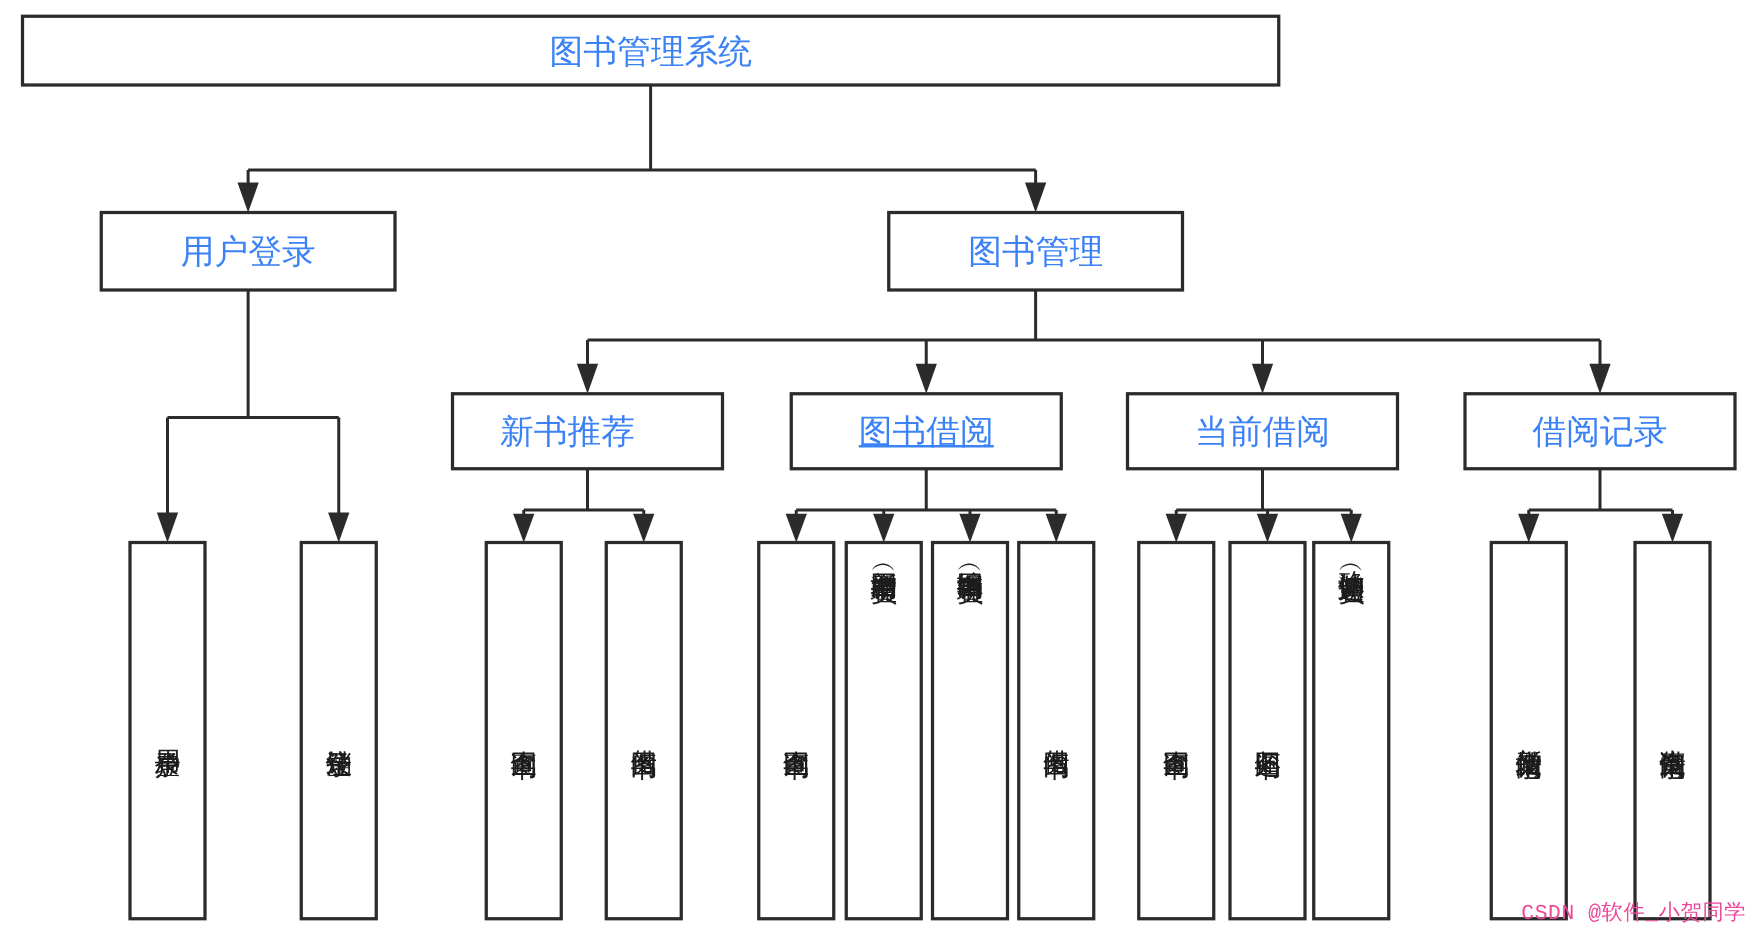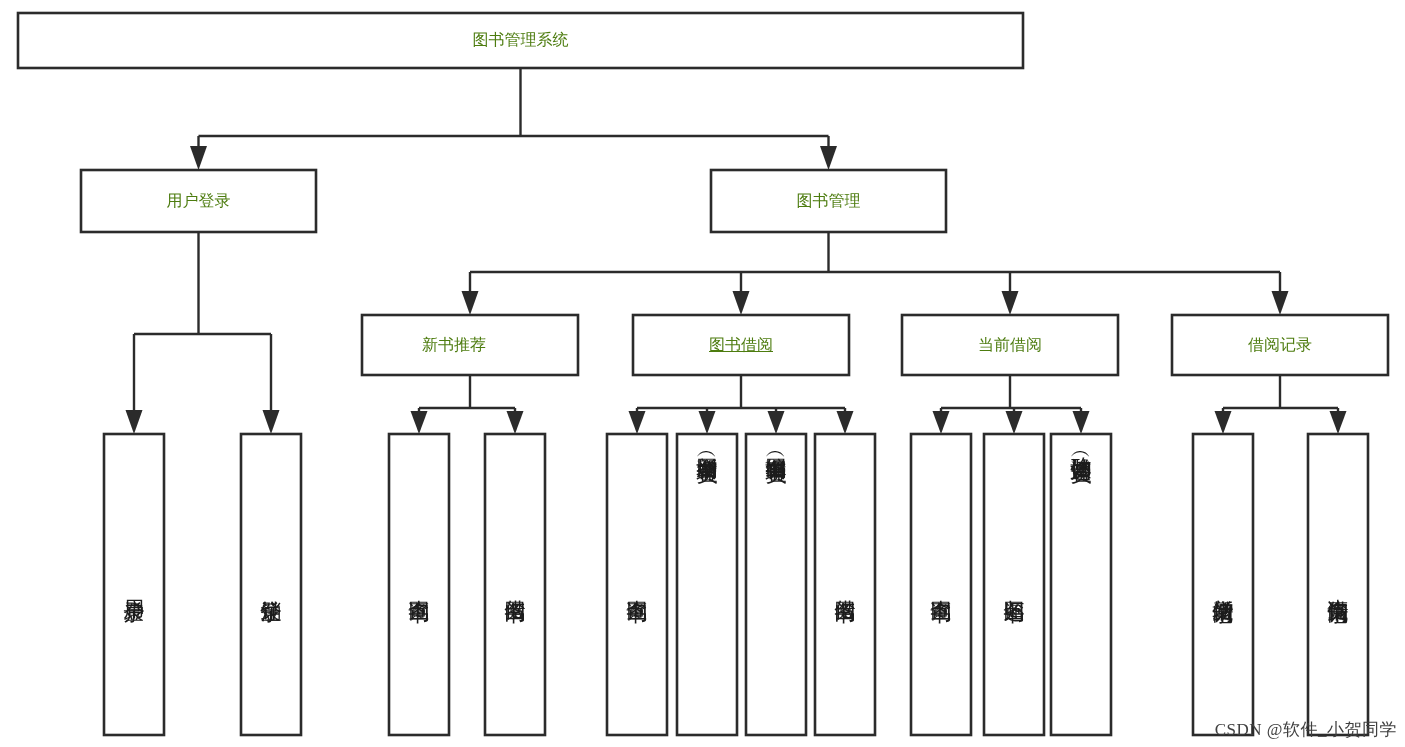--- a/index.html
+++ b/index.html
@@ -55,32 +55,32 @@
     color: #1c1c1c;
     white-space: nowrap;
     pointer-events: none;
   }
   .hlabel-wrap {
     position: absolute;
     display: flex;
     align-items: center;
     justify-content: center;
     font-family: "DejaVu Sans", "Liberation Sans", sans-serif;
-    font-size: 16px;
-    color: #4d7c0f;
+    font-size: 27px;
+    color: #3b82f6;
     white-space: nowrap;
     pointer-events: none;
   }
   #watermark {
     position: absolute;
     right: 8px;
     bottom: 6px;
-    font-family: Liberation Serif, serif;
+    font-family: Liberation Mono, monospace;
     font-size: 17px;
-    color: #404040;
+    color: #ec4899;
     letter-spacing: 0.5px;
     user-select: none;
   }
 </style>
 </head>
 <body>
 
 <div id="diagram-root">
 
   <svg id="tree-svg" viewBox="0 0 1405 747" xmlns="http://www.w3.org/2000/svg">

